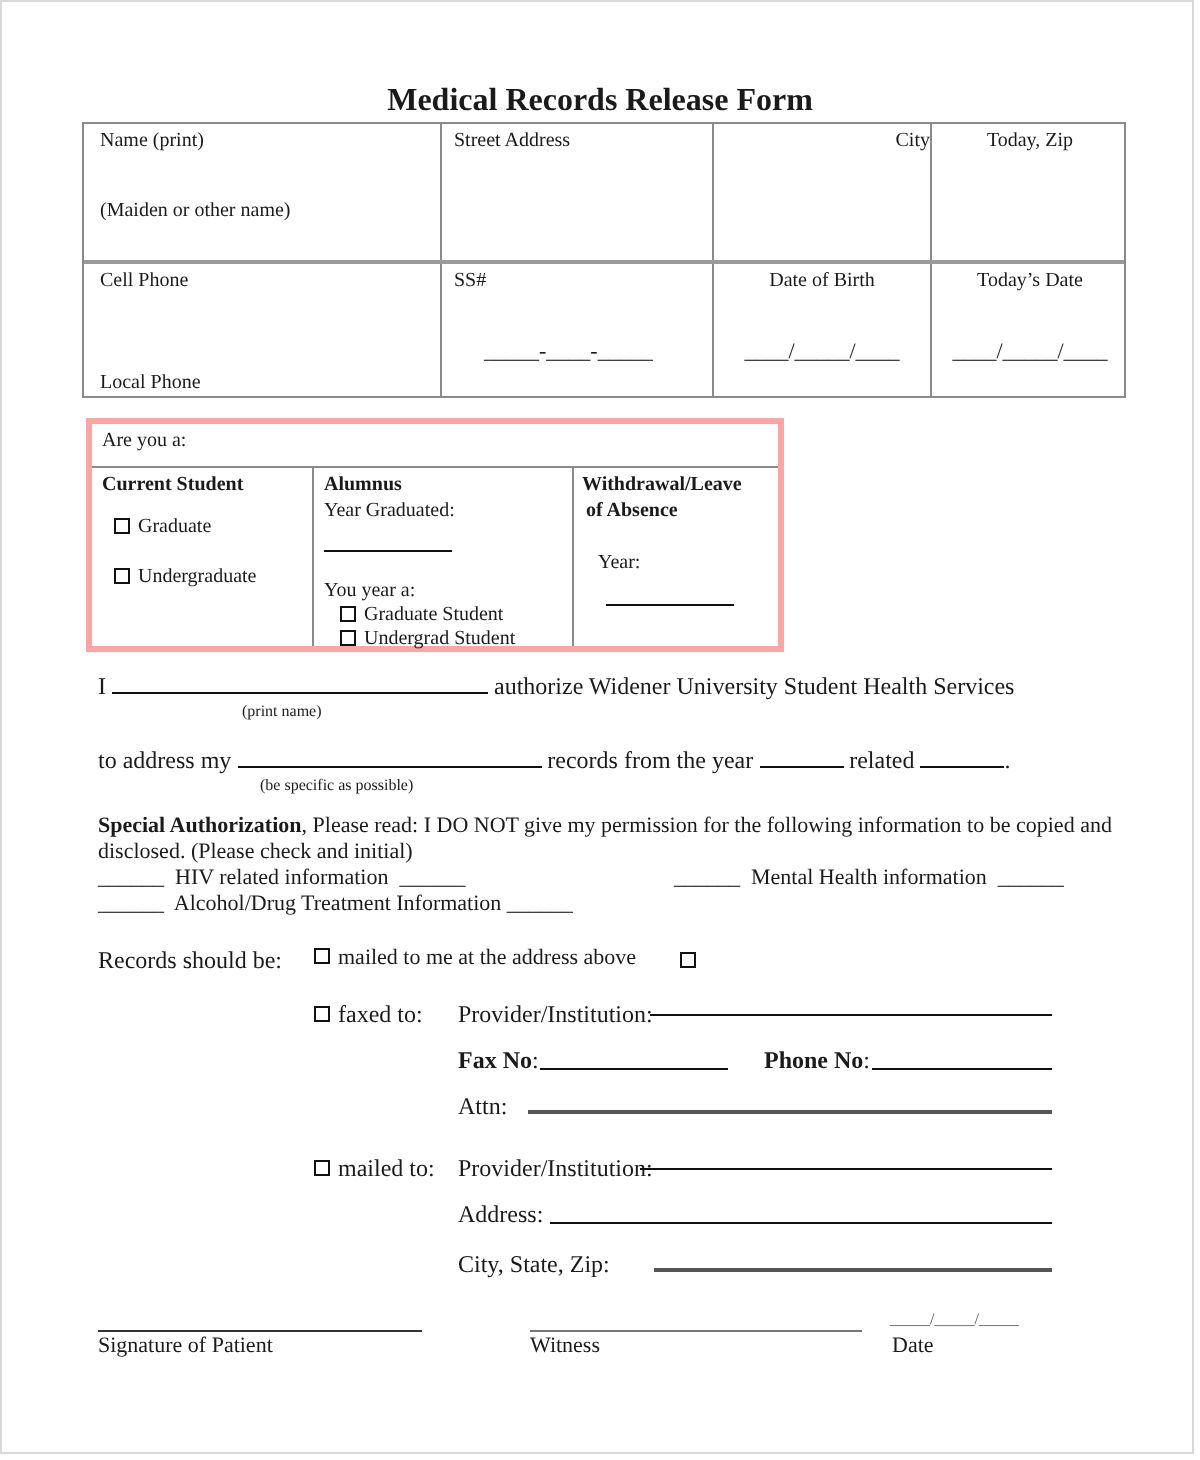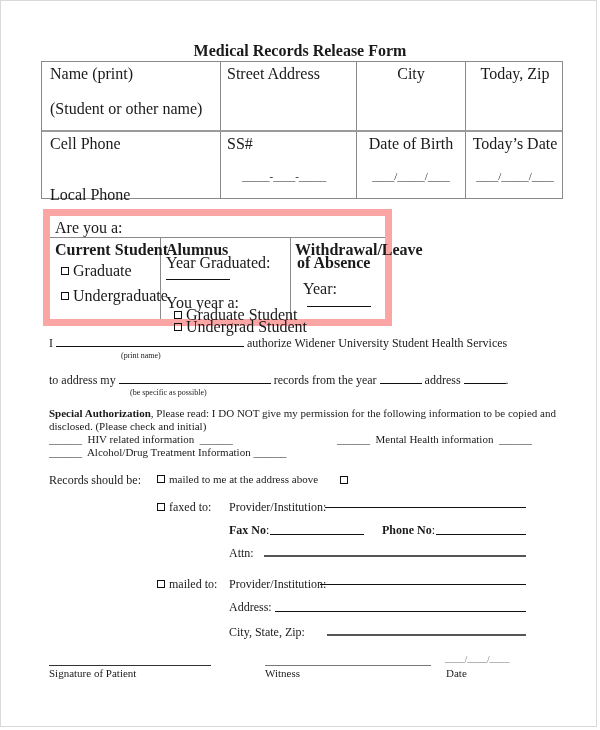--- a/index.html
+++ b/index.html
@@ -13,24 +13,24 @@
   .t12 { font-size: 12px; }
   .t11 { font-size: 11px; }
   .t8 { font-size: 8px; }
   .b { font-weight: bold; }
   .title { font-size: 16px; font-weight: bold; left: 0; width: 600px; text-align: center; top: 42px; }
 
   
   .info { position: absolute; left: 41px; top: 61px; width: 522px; height: 138px; border: 1px solid #8a8a8a; box-sizing: border-box; }
   .info .vline { position: absolute; top: 0; bottom: 0; width: 1px; background: #8a8a8a; }
   .info .hline { position: absolute; left: 0; right: 0; height: 2px; background: #9a9a9a; top: 68px; }
-  .cell-text { position: absolute; font-size: 16px; white-space: nowrap; }
+  .cell-text { position: absolute; font-size: 10px; white-space: nowrap; }
 
   
-  .ay { position: absolute; left: 43px; top: 209px; width: 349px; height: 117px; border: 7px solid #fca5a5; box-sizing: border-box; }
+  .ay { position: absolute; left: 43px; top: 209px; width: 349px; height: 117px; border: 3px solid #fca5a5; box-sizing: border-box; }
   .ay .hline { position: absolute; left: 0; right: 0; top: 21px; height: 1px; background: #8a8a8a; }
   .ay .vline { position: absolute; top: 21px; bottom: 0; width: 1px; background: #8a8a8a; }
 
   .cb { display: inline-block; width: 6px; height: 6px; border: 1.5px solid #111; vertical-align: middle; margin-right: 4px; position: relative; top: -1px; }
   .line { position: absolute; height: 1px; background: #111; }
   .line.gray { background: #555; height: 2px; }
   .uline { display: inline-block; border-bottom: 1px solid #111; height: 10px; vertical-align: baseline; }
 </style>
 </head>
 <body>
@@ -39,23 +39,23 @@
 
 <div class="abs title">Medical Records Release Form</div>
 
 <div class="info">
   <div class="vline" style="left:178px"></div>
   <div class="vline" style="left:314px"></div>
   <div class="vline" style="left:423px"></div>
   <div class="hline"></div>
 
   <div class="cell-text" style="left:8px;top:3px">Name (print)</div>
-  <div class="cell-text" style="left:8px;top:38px">(Student or other name)</div>
+  <div class="cell-text" style="left:8px;top:38px">(Maiden or other name)</div>
   <div class="cell-text" style="left:185px;top:3px">Street Address</div>
-  <div class="cell-text" style="left:315px;width:108px;text-align:center;top:3px">City</div>
+  <div class="cell-text" style="left:315px;width:108px;text-align:right;top:3px">City</div>
   <div class="cell-text" style="left:424px;width:98px;text-align:center;top:3px">Today, Zip</div>
 
   <div class="cell-text" style="left:8px;top:73px">Cell Phone</div>
   <div class="cell-text" style="left:8px;top:124px">Local Phone</div>
   <div class="cell-text" style="left:185px;top:73px">SS#</div>
   <div class="cell-text" style="left:200px;top:108px;font-size:11px">_____-____-_____</div>
   <div class="cell-text" style="left:315px;width:108px;text-align:center;top:73px">Date of Birth</div>
   <div class="cell-text" style="left:315px;width:108px;text-align:center;top:108px;font-size:11px">____/_____/____</div>
   <div class="cell-text" style="left:424px;width:98px;text-align:center;top:73px">Today’s Date</div>
   <div class="cell-text" style="left:424px;width:98px;text-align:center;top:108px;font-size:11px">____/_____/____</div>
@@ -90,21 +90,21 @@
   <span class="uline" style="width:188px"></span>
   <span>authorize Widener University Student Health Services</span>
 </div>
 <div class="abs t8" style="left:121px;top:351px">(print name)</div>
 
 <div class="abs t12" style="left:49px;top:373px">
   <span>to address my</span>
   <span class="uline" style="width:152px"></span>
   <span>records from the year</span>
   <span class="uline" style="width:42px"></span>
-  <span>address</span>
+  <span>related</span>
   <span class="uline" style="width:42px"></span><span>.</span>
 </div>
 <div class="abs t8" style="left:130px;top:388px">(be specific as possible)</div>
 
 <div class="abs t11" style="left:49px;top:407px"><span class="b">Special Authorization</span><span>, Please read:  I DO NOT give my permission for the following information to be copied and</span></div>
 <div class="abs t11" style="left:49px;top:420px">disclosed.  (Please check and initial)</div>
 <div class="abs t11" style="left:49px;top:433px">
   <span>______</span>&nbsp;
   <span>HIV related information</span>&nbsp;
   <span>______</span>

